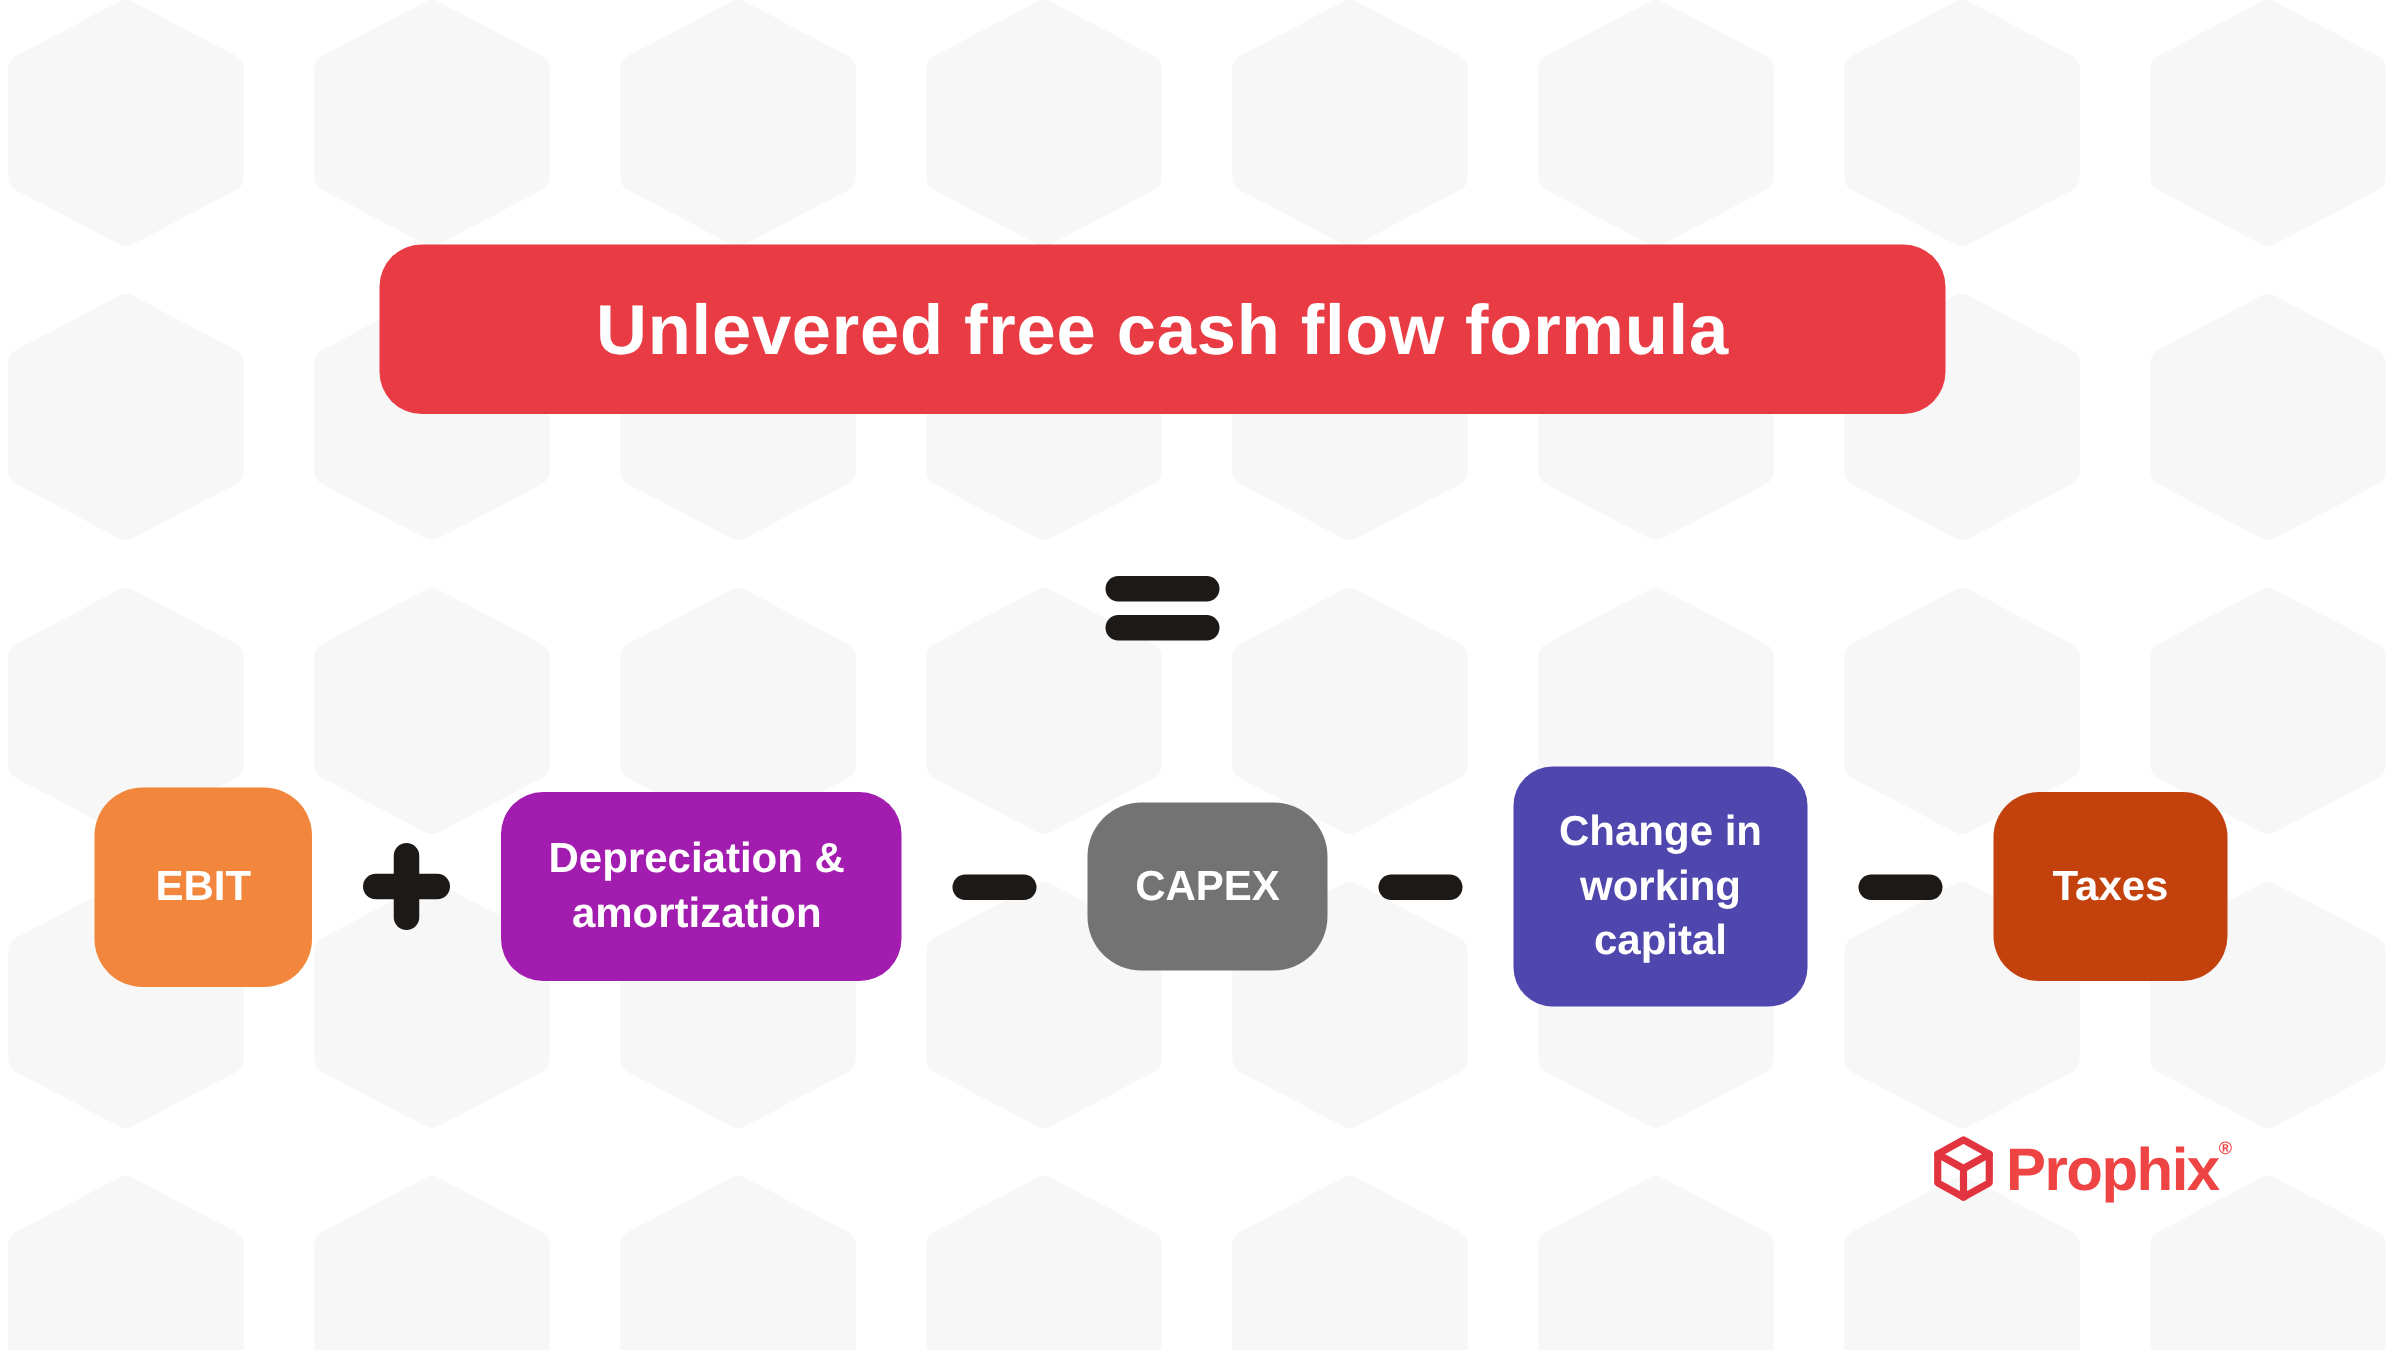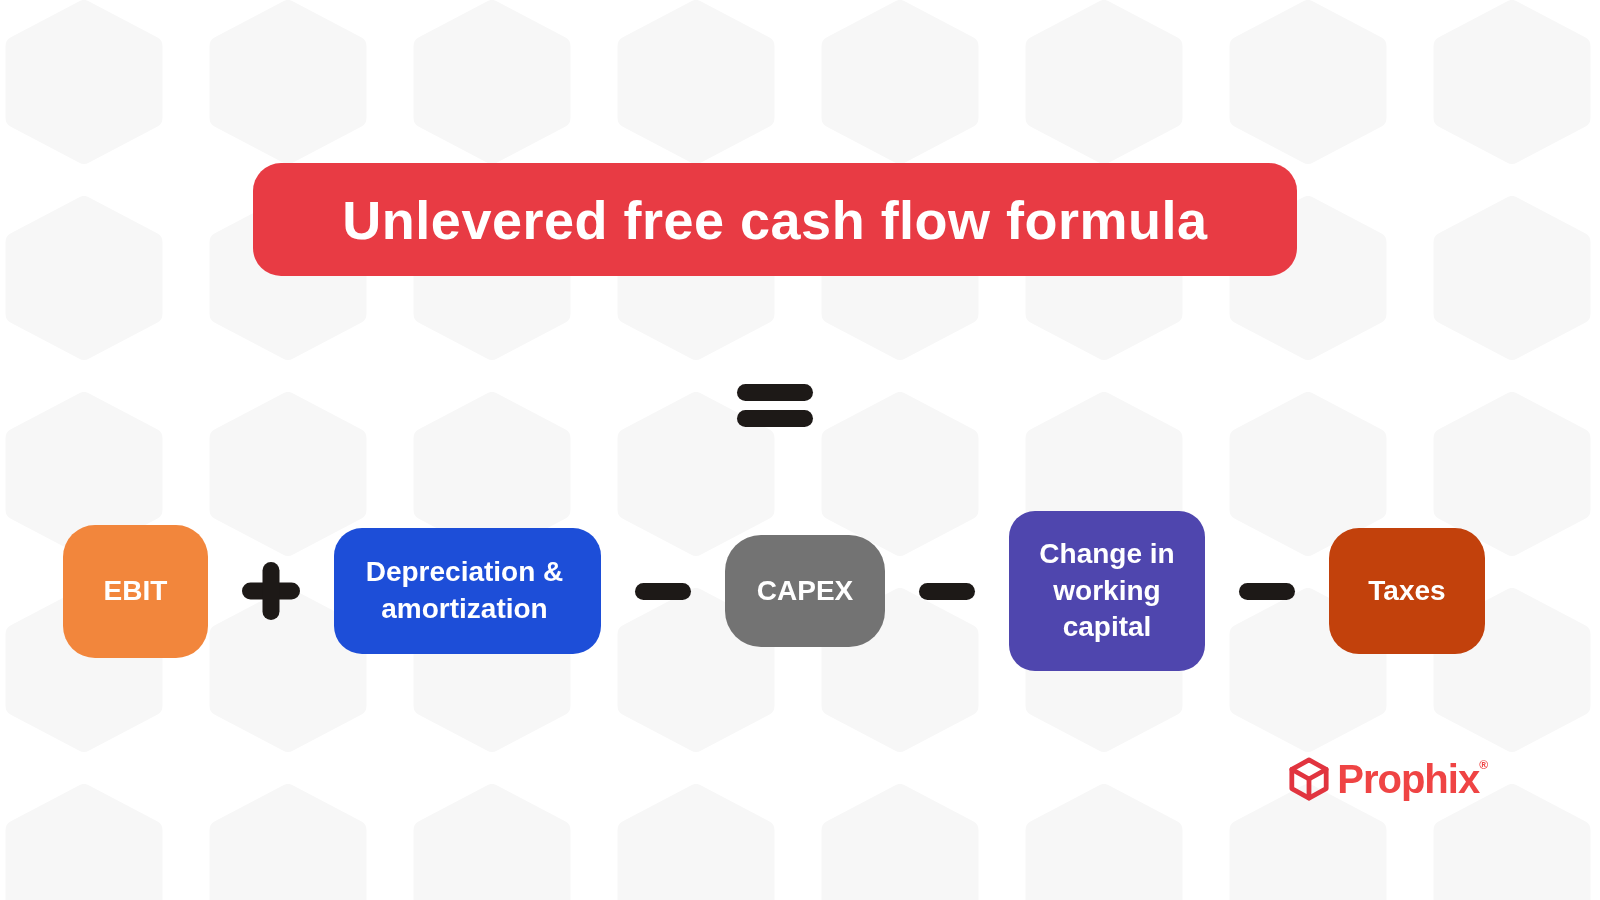--- a/index.html
+++ b/index.html
@@ -19,21 +19,21 @@
   .banner {
     position: absolute;
     left: 253px; top: 163px;
     width: 1044px; height: 113px;
     border-radius: 28px;
     display: flex; align-items: center; justify-content: center;
     z-index: 2;
   }
   .banner-title {
     color: #ffffff;
-    font-size: 54px;
+    font-size: 47px;
     font-weight: bold;
     letter-spacing: 0.5px;
     white-space: nowrap;
   }
   .equals-wrap {
     position: absolute;
     left: 737px; top: 384px;
     width: 76px; height: 43px;
     display: flex; flex-direction: column; justify-content: space-between;
     z-index: 2;
@@ -125,21 +125,21 @@
 
 <div class="formula-row">
 
   <div class="term-box box-ebit" style="background-color: rgb(242, 134, 60);">EBIT</div>
 
   <div class="op op-plus" aria-label="+">
     <div class="op-bar-h" style="background-color: rgb(29, 25, 23);"></div>
     <div class="op-bar-v" style="background-color: rgb(29, 25, 23);"></div>
   </div>
 
-  <div class="term-box box-da" style="background-color: #1d4ed8; padding-left: 12px;">Depreciation &amp; amortization</div>
+  <div class="term-box box-da" style="background-color: #a21caf; padding-left: 12px;">Depreciation &amp; amortization</div>
 
   <div class="op op-minus" aria-label="−">
     <div class="minus-bar" style="background-color: rgb(29, 25, 23);"></div>
   </div>
 
   <div class="term-box box-capex" style="background-color: #737373;">CAPEX</div>
 
   <div class="op op-minus" aria-label="−">
     <div class="minus-bar" style="background-color: rgb(29, 25, 23);"></div>
   </div>

